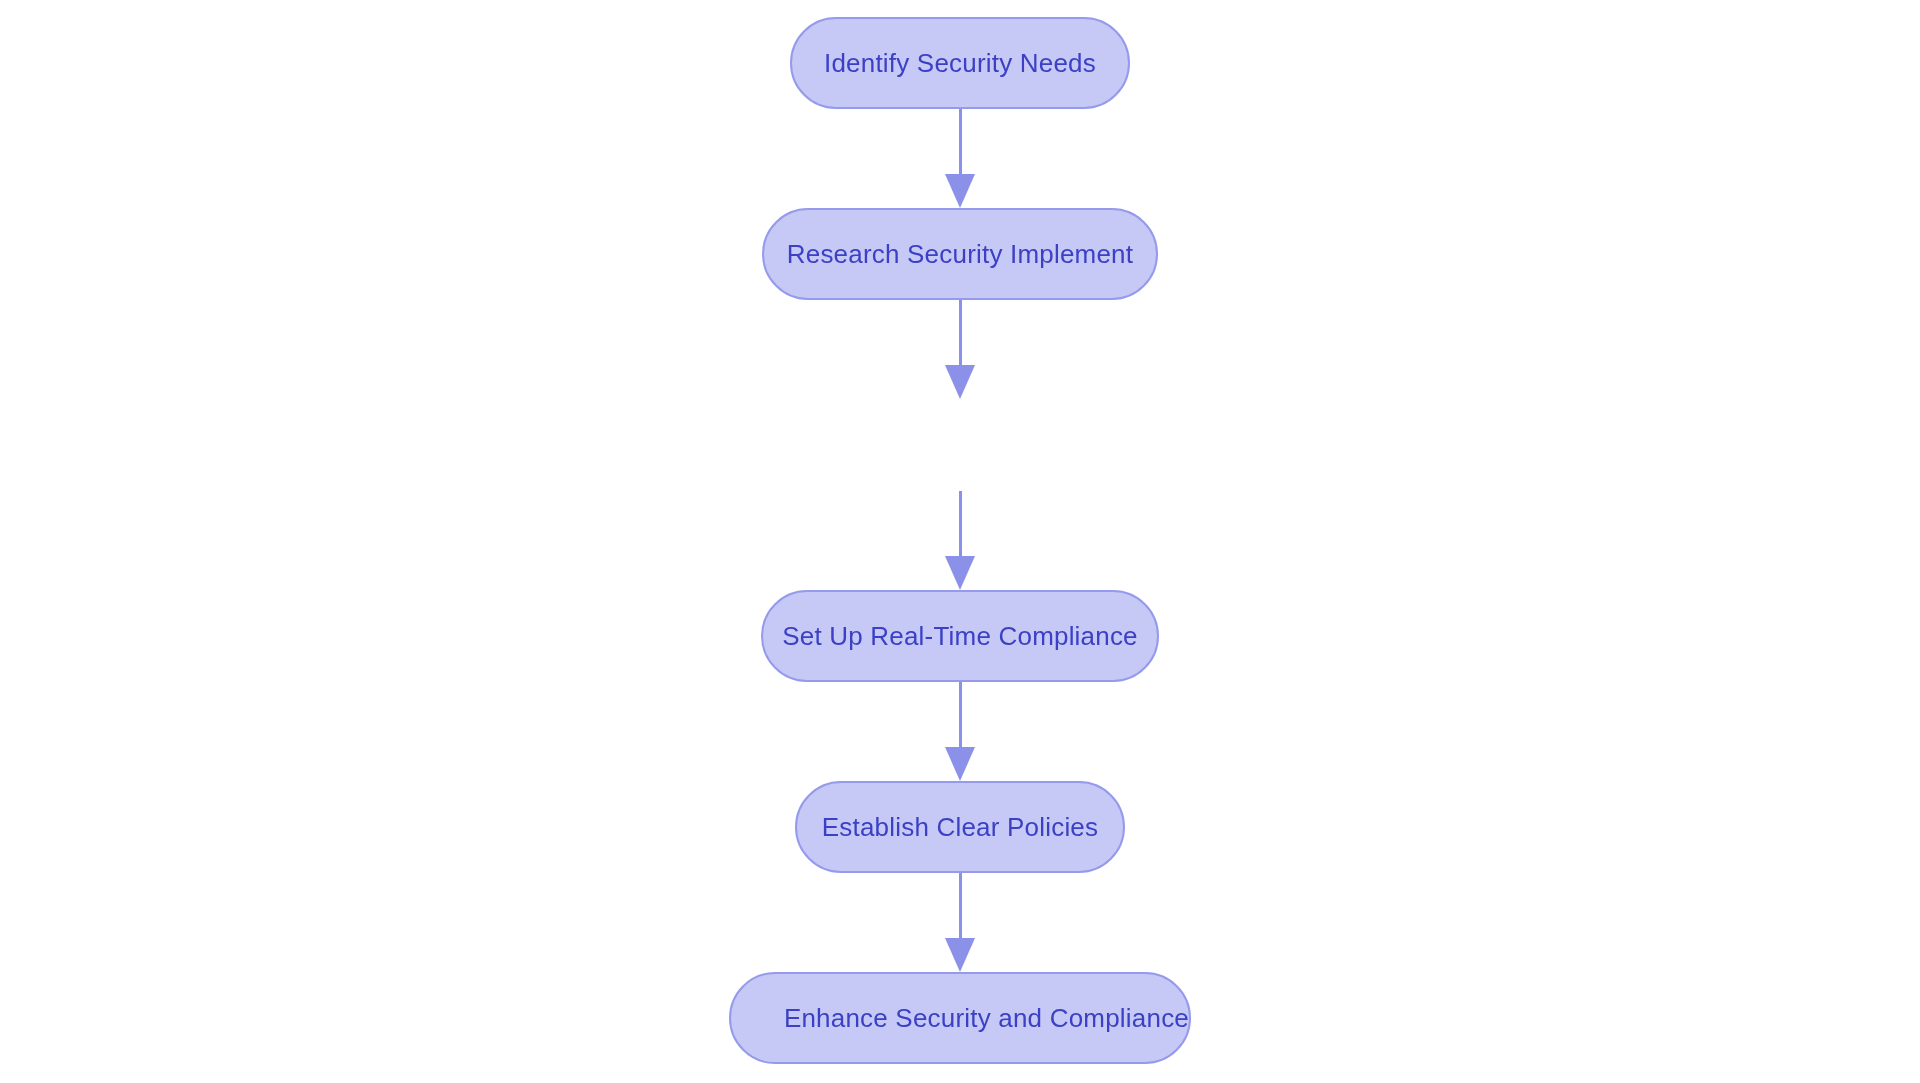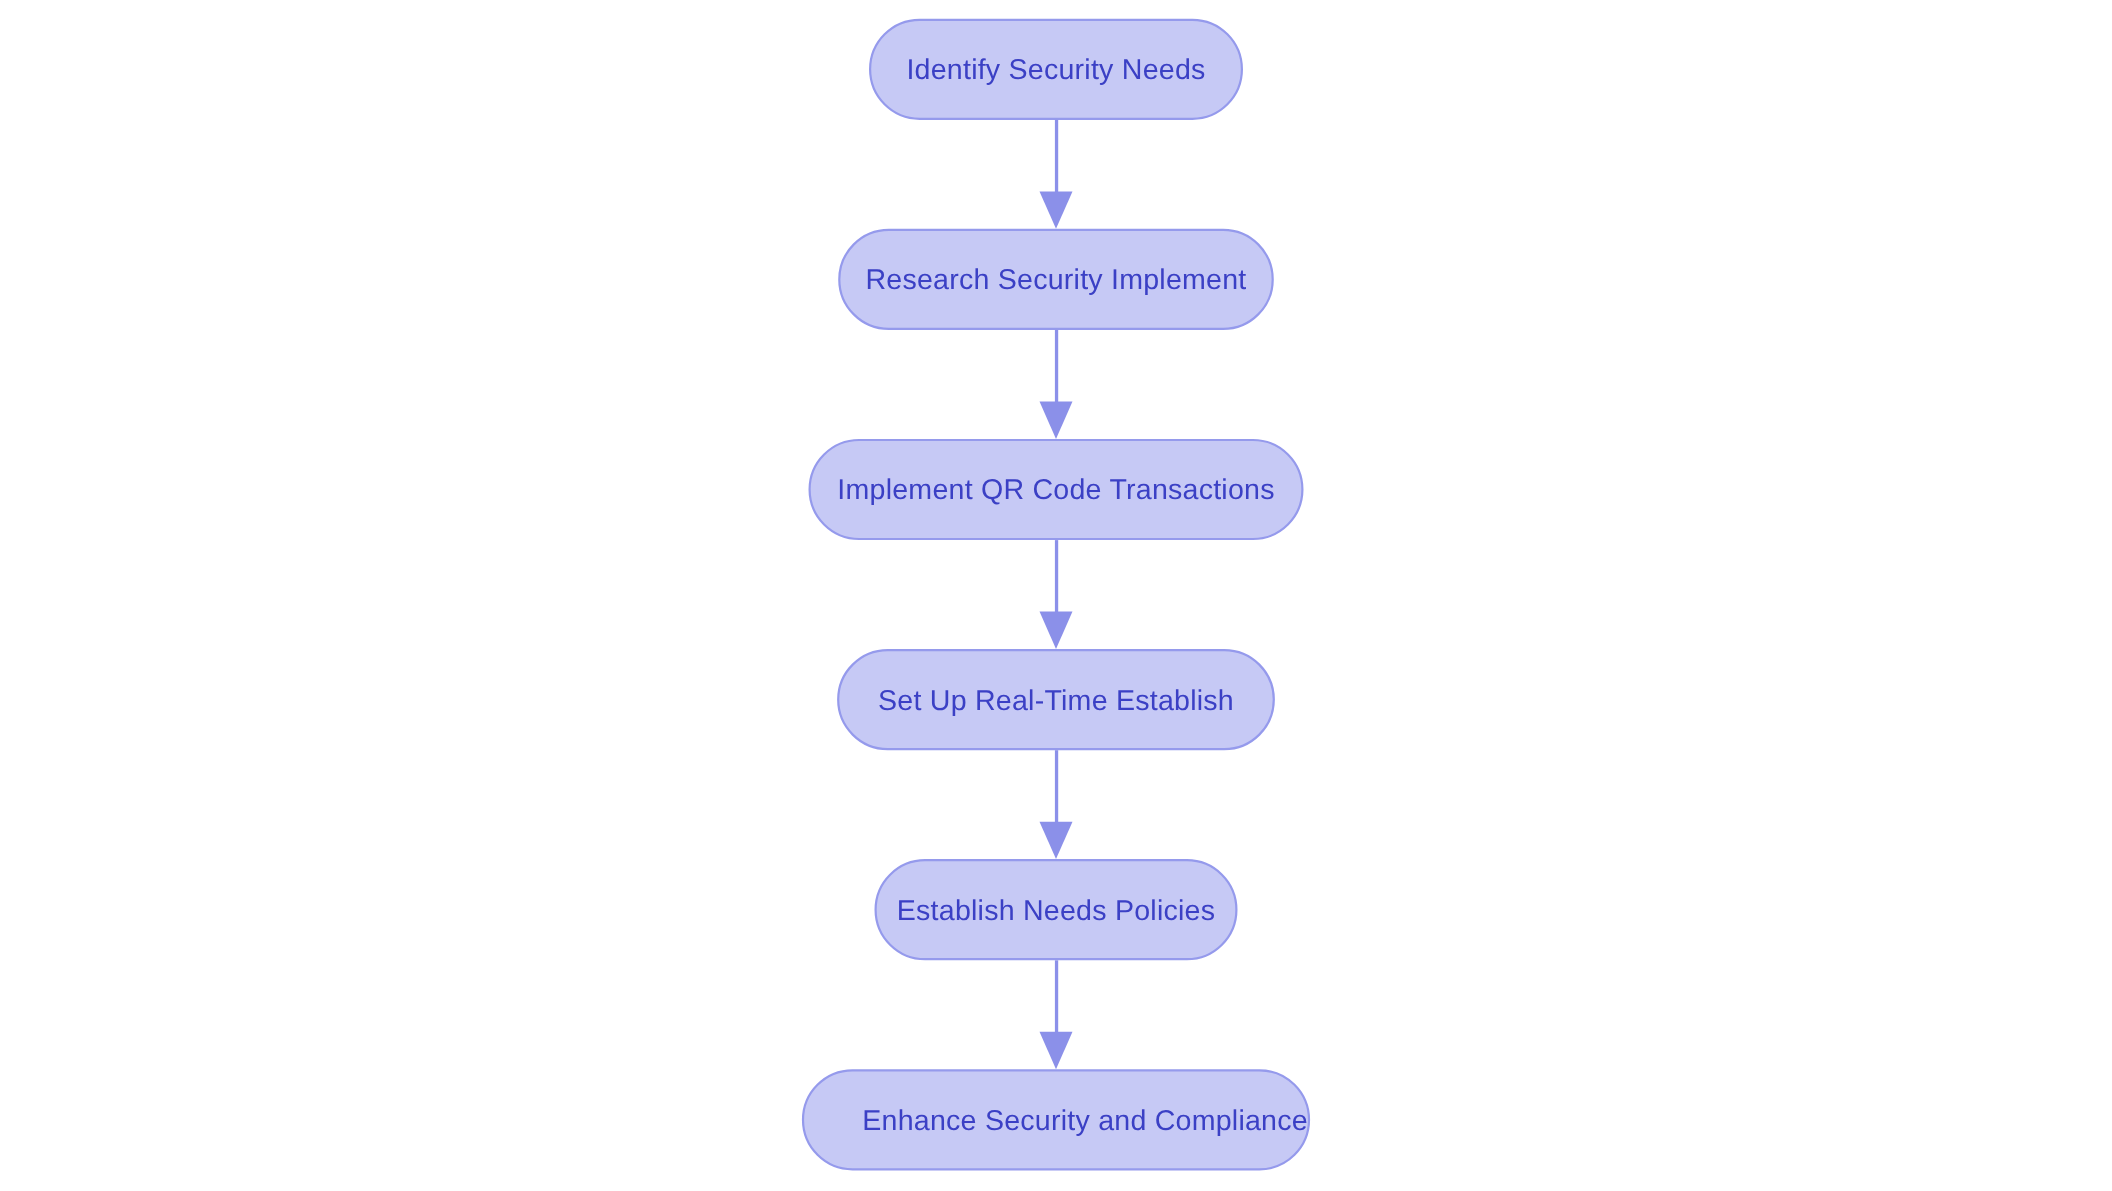--- a/index.html
+++ b/index.html
@@ -90,40 +90,37 @@
 
   <div class="node n2">
     <span>Research Security Implement</span>
   </div>
 
   <div class="arrow a2">
     <div class="shaft"></div>
     <div class="head"></div>
   </div>
 
-  <div class="node n3">
-    <span>Implement QR Code Transactions</span>
-  </div>
 
   <div class="arrow a3">
     <div class="shaft"></div>
     <div class="head"></div>
   </div>
 
   <div class="node n4">
-    <span>Set Up Real-Time Establish</span>
+    <span>Set Up Real-Time Compliance</span>
   </div>
 
   <div class="arrow a4">
     <div class="shaft"></div>
     <div class="head"></div>
   </div>
 
   <div class="node n5">
-    <span>Establish Needs Policies</span>
+    <span>Establish Clear Policies</span>
   </div>
 
   <div class="arrow a5">
     <div class="shaft"></div>
     <div class="head"></div>
   </div>
 
   <div class="node n6">
     <span>Enhance Security and Compliance</span>
   </div>

